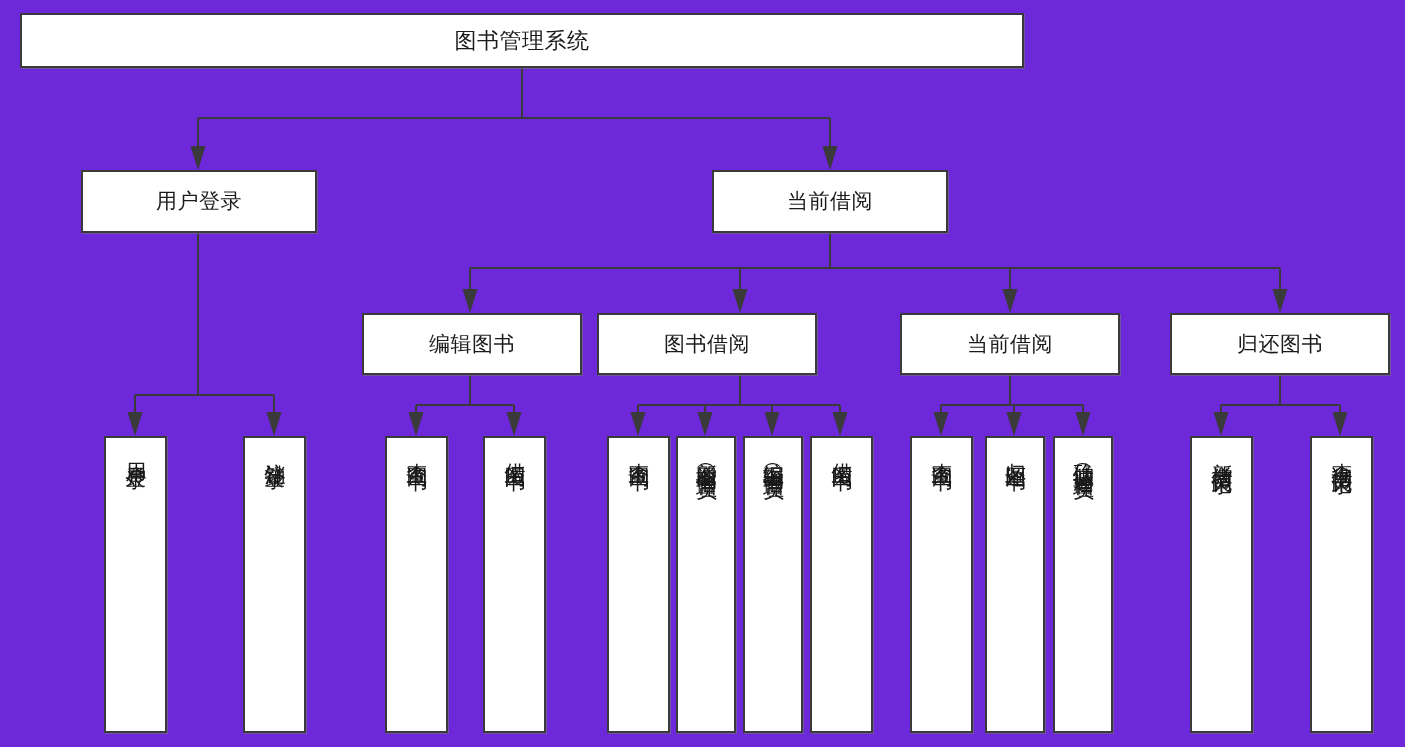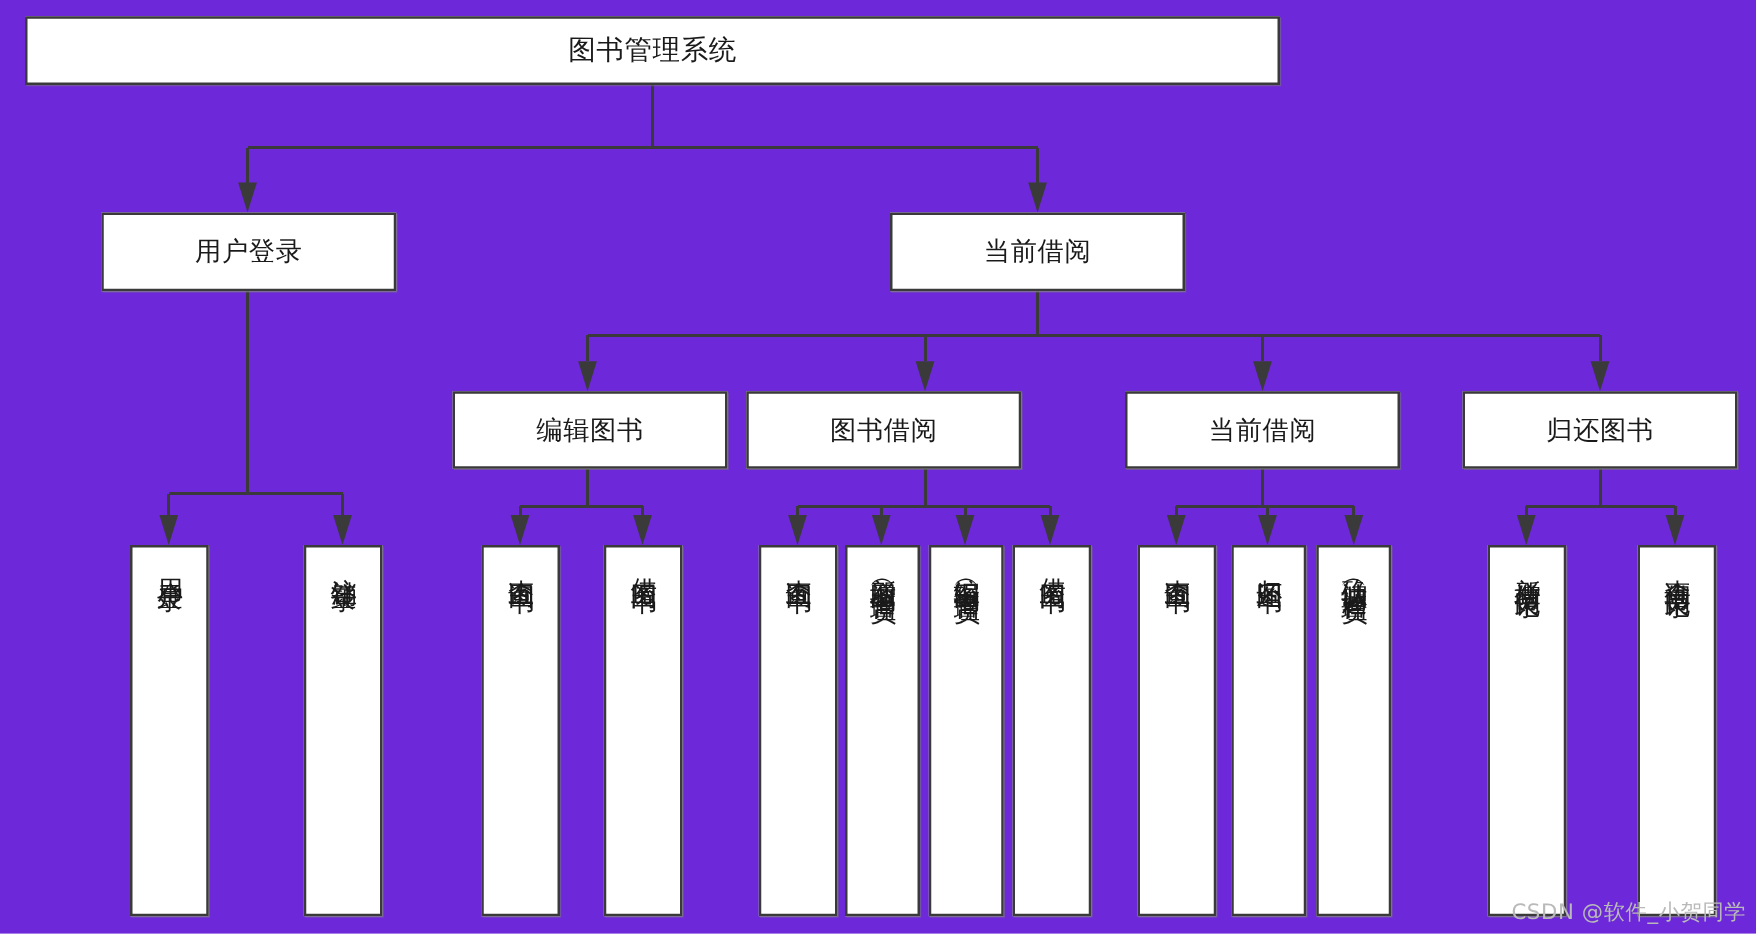--- a/index.html
+++ b/index.html
@@ -190,14 +190,13 @@
       <div class="node vertical" style="left: 1053px; top: 436px; width: 60px; height: 297px;">
         <span class="node-label">确认归还（管理员）</span>
       </div>
       <div class="node vertical" style="left: 1190px; top: 436px; width: 63px; height: 297px;">
         <span class="node-label">新增借阅记录</span>
       </div>
       <div class="node vertical" style="left: 1310px; top: 436px; width: 63px; height: 297px;">
         <span class="node-label">查询借阅记录</span>
       </div>
     </div>
-  <div id="watermark">CSDN @软件_小贺同学</div>
 </div>
 
 </body></html>

